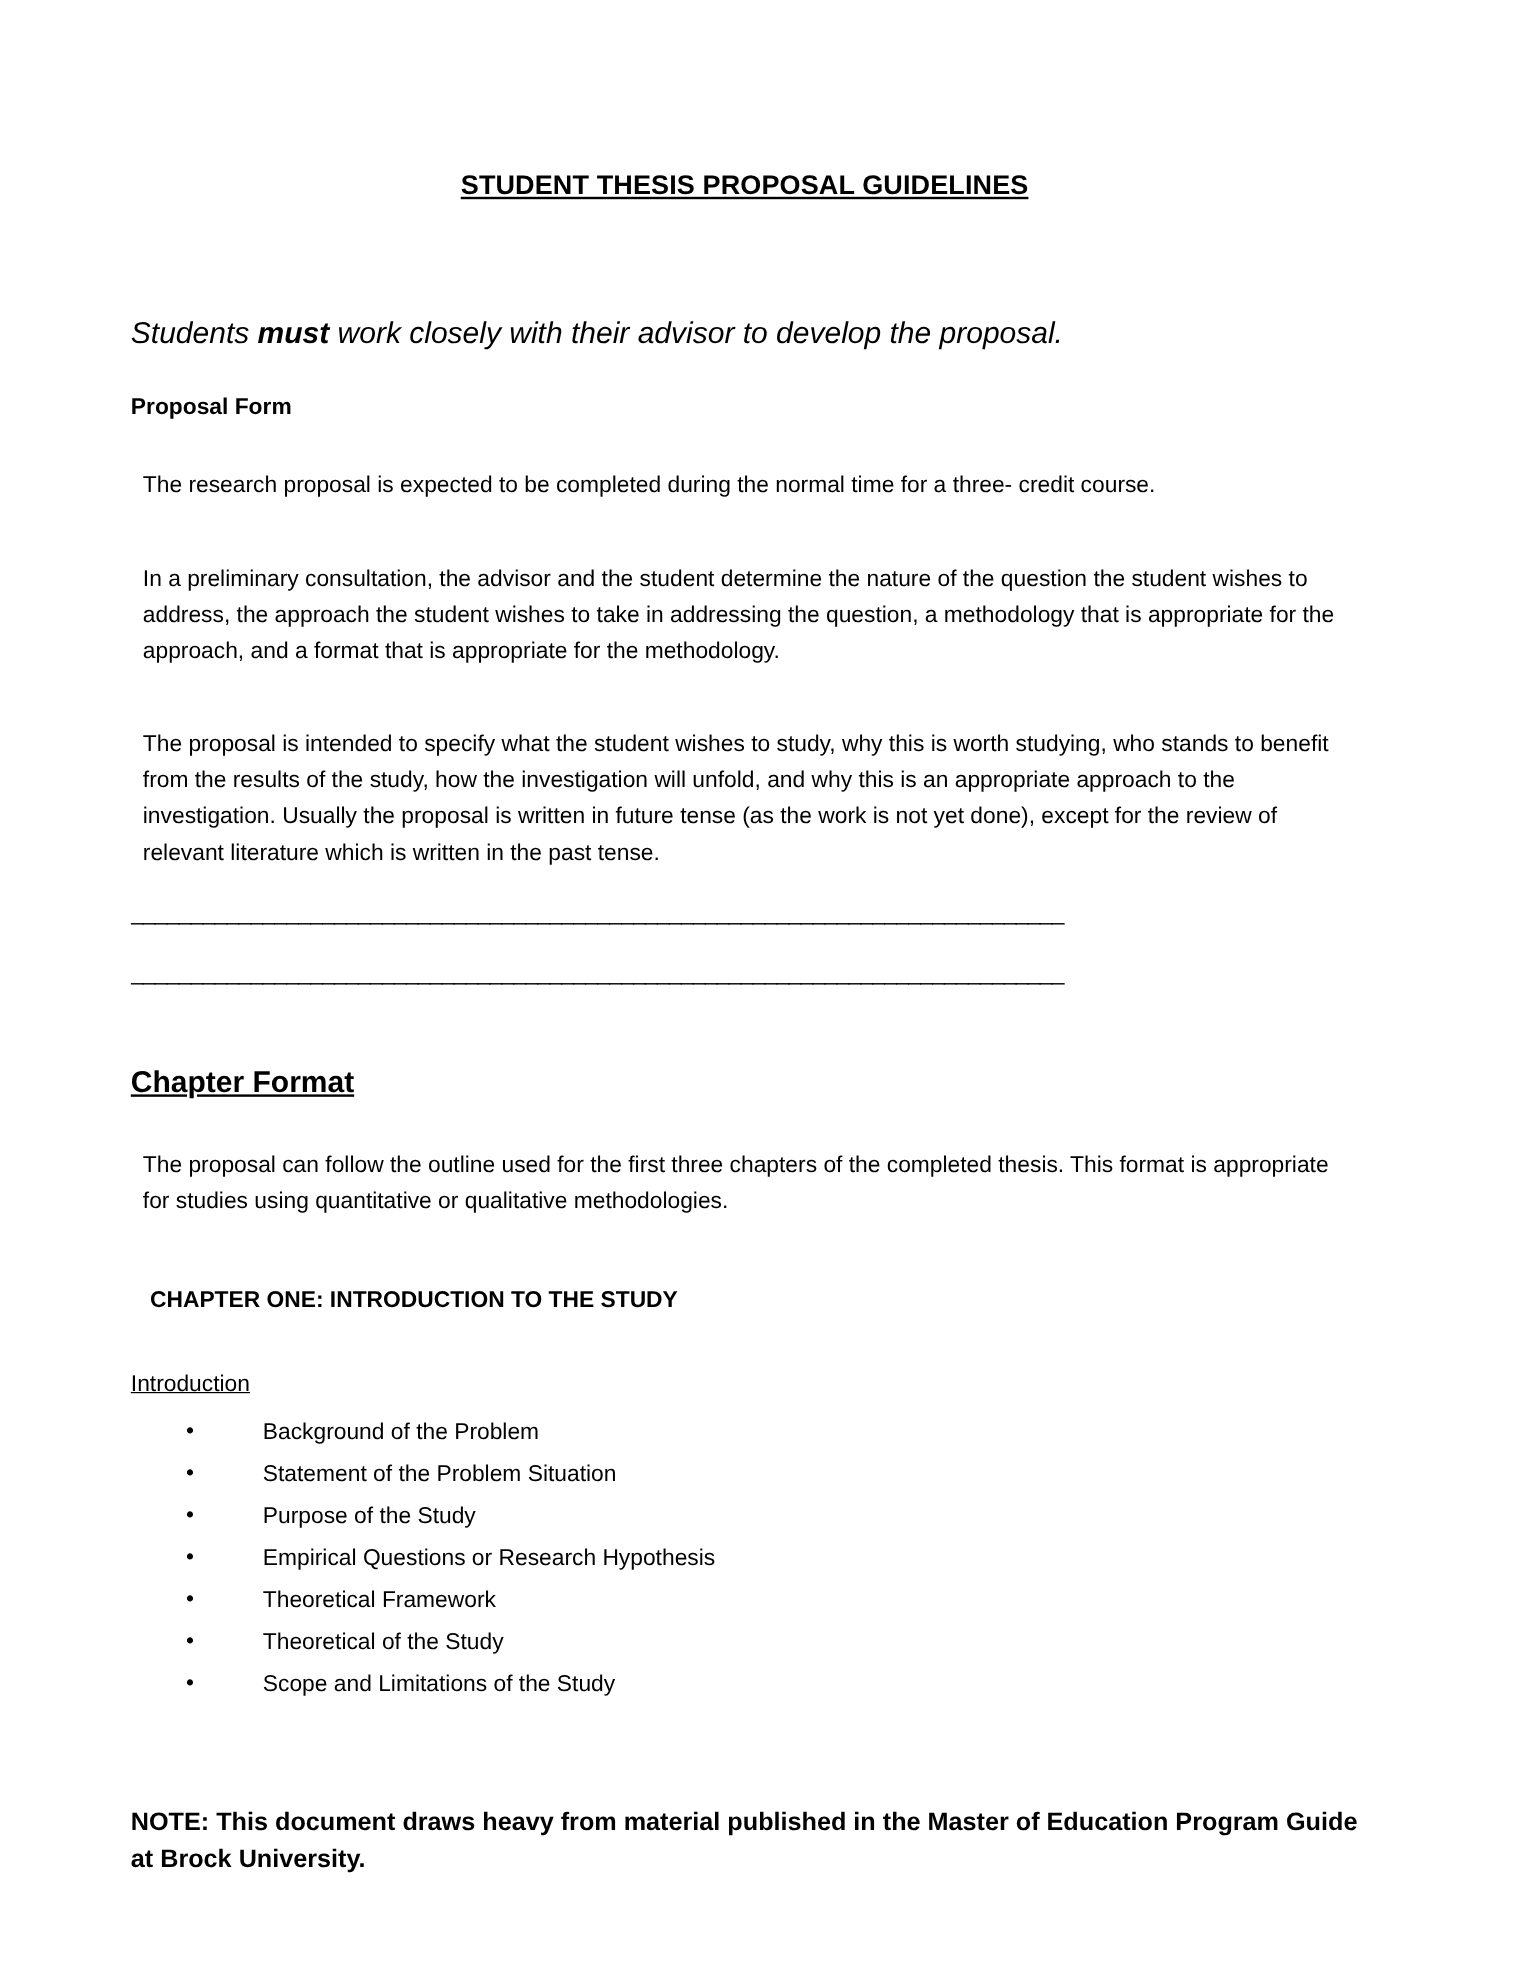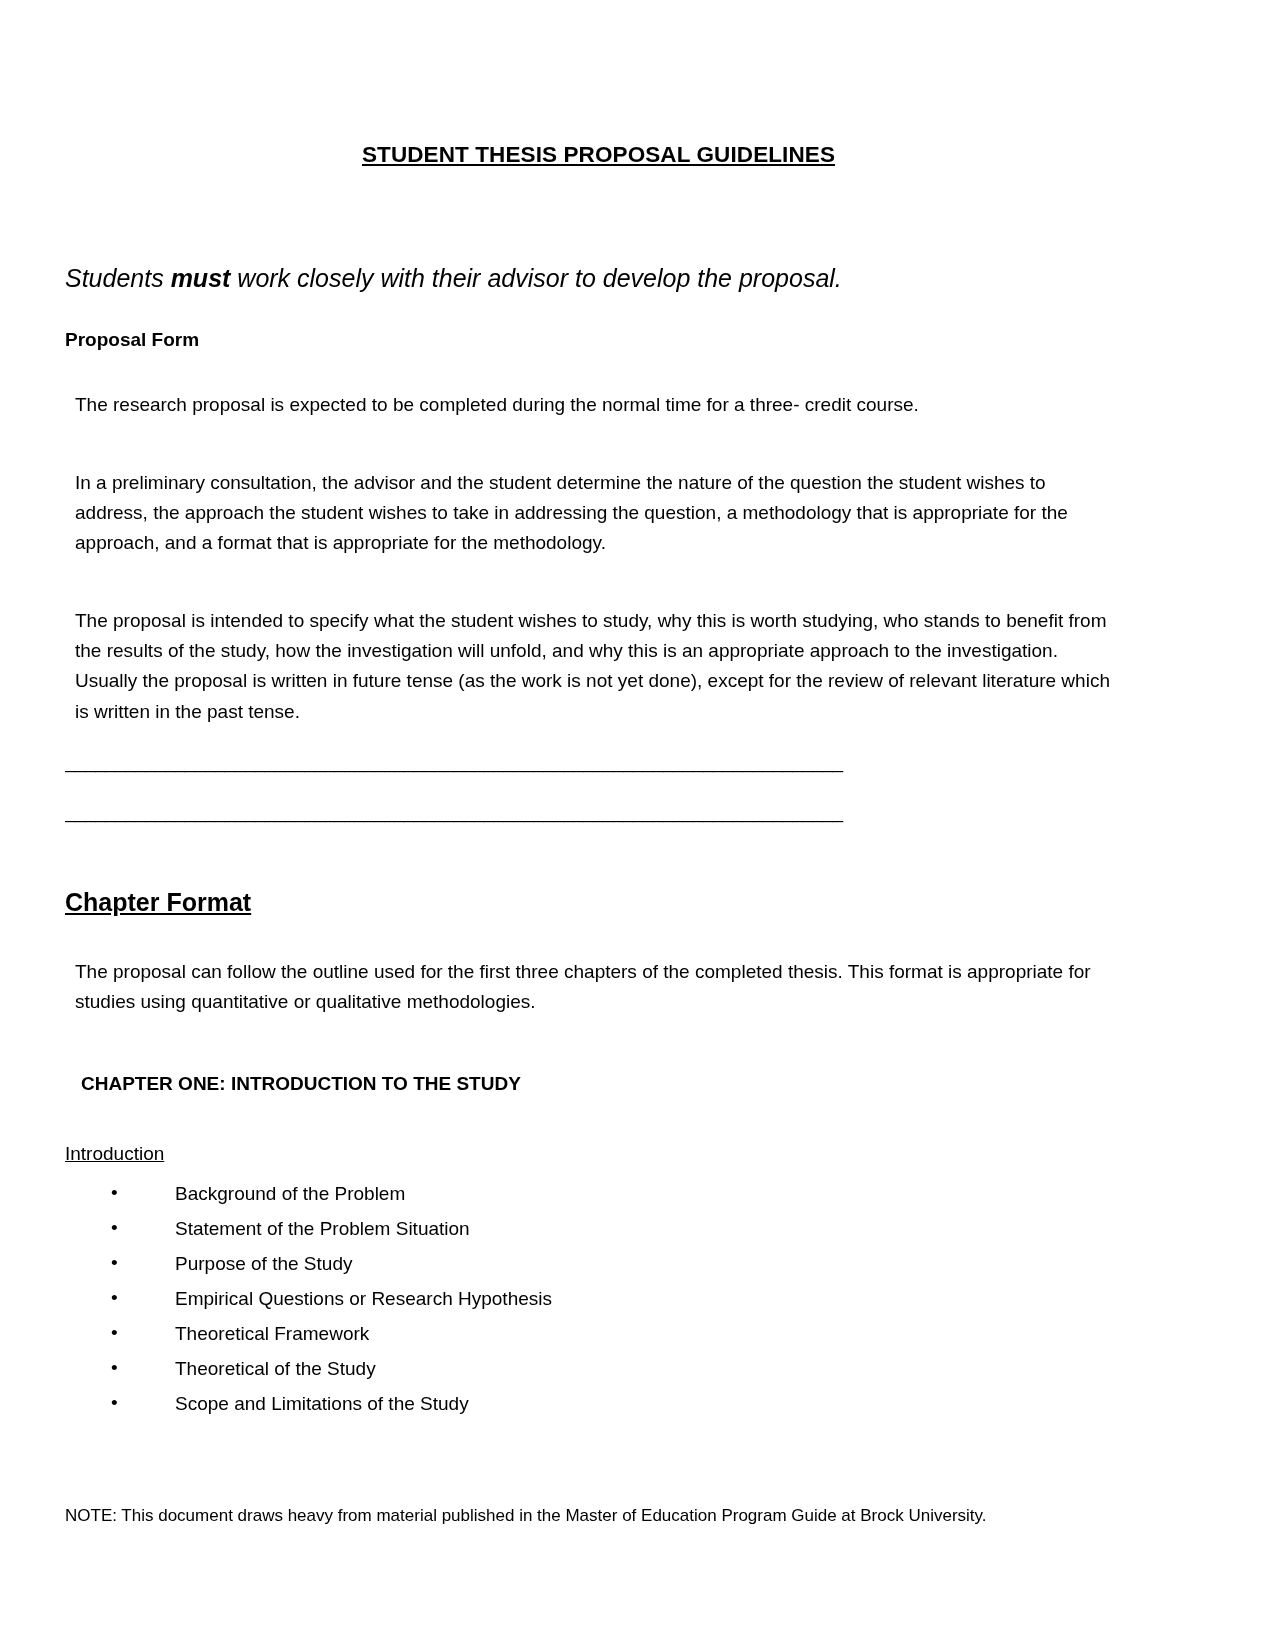--- a/index.html
+++ b/index.html
@@ -12,21 +12,21 @@
     min-height: 1651px;
     font-family: "Liberation Sans", sans-serif;
     color: #000000;
     -webkit-font-smoothing: antialiased;
   }
   .page {
     position: relative;
     width: 1275px;
     min-height: 1651px;
     box-sizing: border-box;
-    padding: 118px 143px 40px 65px;
+    padding: 118px 143px 40px 109px;
     background: #ffffff;
   }
   .doc-title {
     text-align: center;
     font-size: 22.5px;
     font-weight: bold;
     text-decoration: underline;
     letter-spacing: 0.1px;
     margin: 22px 0 0 0;
     line-height: 1.3;
@@ -101,23 +101,24 @@
     position: relative;
     padding-left: 64px;
   }
   ul.bullets li .dot {
     position: absolute;
     left: 0;
     top: -1px;
     font-size: 19px;
   }
   .footnote {
-    font-size: 17px;
+    font-size: 21px;
     line-height: 1.5;
     margin: 0;
+    font-weight: bold;
   }
   .footnote-block {
     margin-top: 74px;
   }
 </style>
 </head>
 <body>
 
 <div class="page">
 

